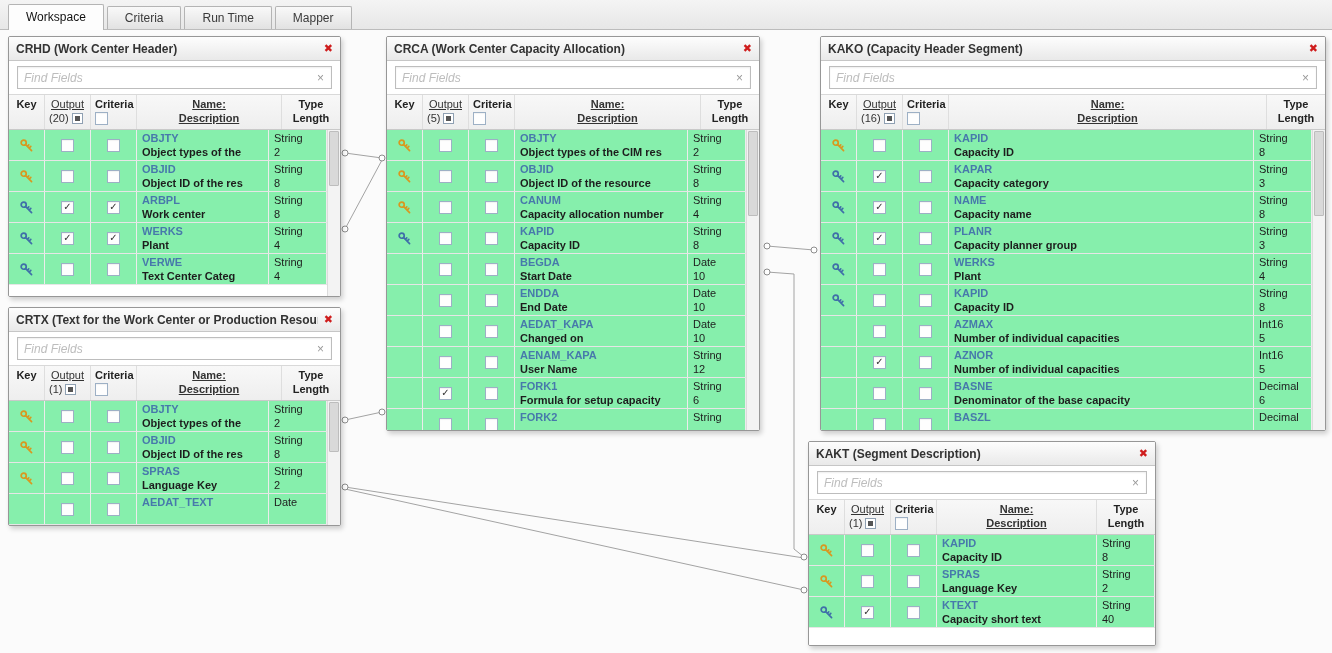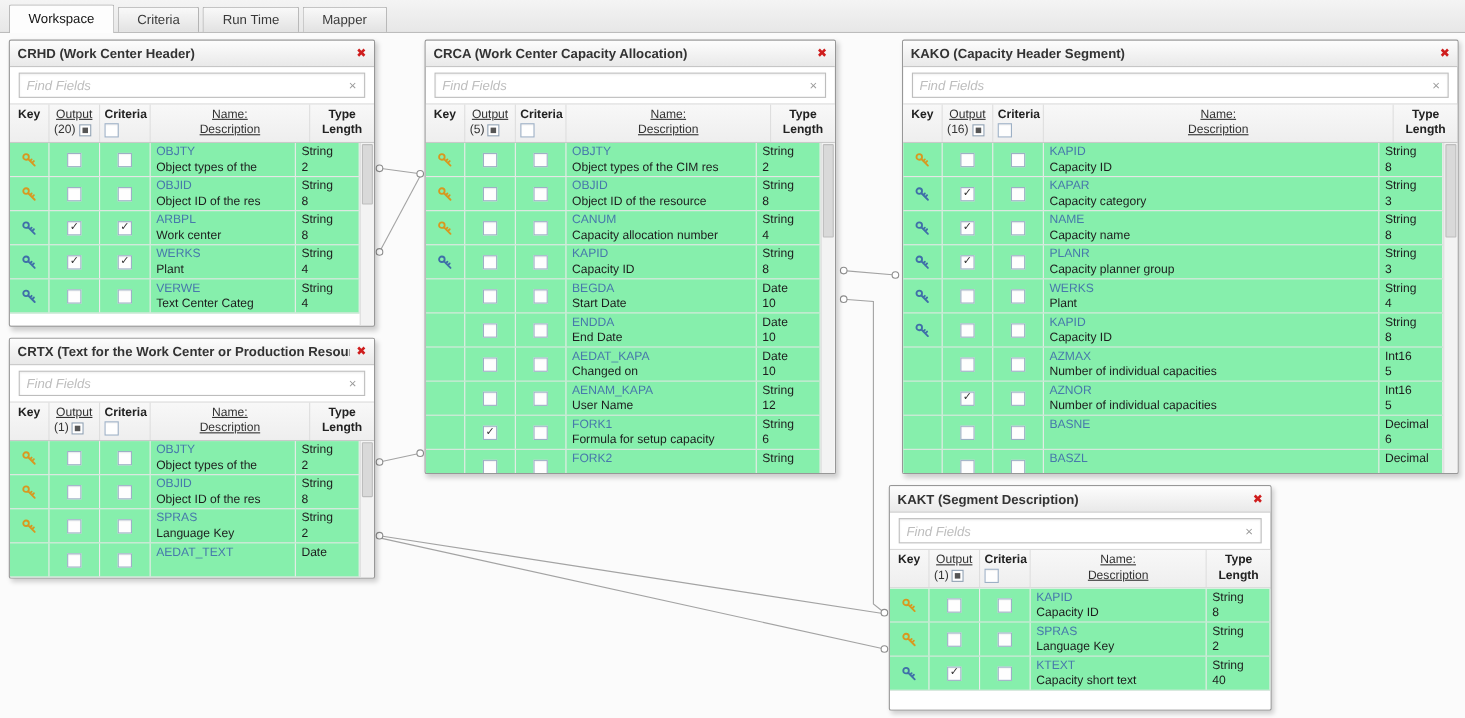--- a/index.html
+++ b/index.html
@@ -70,21 +70,21 @@
   }
   .th { display: flex; flex-direction: column; gap: 2px; padding: 3px 4px 2px; border-right: 1px solid #dedede; overflow: hidden; text-align: center; }
   .th:last-child { border-right: 0; }
   .hbold { font-weight: bold; color: #222; white-space: nowrap; }
   .hlink { color: #333; text-decoration: underline; white-space: nowrap; }
   .hsub { display: flex; align-items: center; gap: 3px; color: #333; white-space: nowrap; }
 
   .col-key  { flex: 0 0 36px; }
   .col-out  { flex: 0 0 46px; }
   .col-crit { flex: 0 0 46px; }
-  .col-name { flex: 1 1 auto; min-width: 0; overflow: hidden; }
+  .col-name { flex: 1 1 auto; min-width: 0; overflow: hidden; font-weight: bold; }
   .col-type { flex: 0 0 58px; }
 
   .rows { position: relative; flex: 1 1 auto; overflow: hidden; background: #fff; }
   .rows.has-scroll .trow { margin-right: 13px; }
   .trow { display: flex; height: 31px; border-bottom: 1px solid #e6e6e6; background: #86efac; }
   .td { display: flex; padding: 2px 4px; border-right: 1px solid #ececec; overflow: hidden; }
   .td.col-key, .td.col-out, .td.col-crit { align-items: center; justify-content: center; }
   .td.col-name, .td.col-type { flex-direction: column; justify-content: flex-start; padding-top: 2px; padding-left: 5px; gap: 1px; }
   .fname { color: #4779ab; white-space: nowrap; line-height: 13px; }
   .fdesc { color: #1d1d1d; white-space: nowrap; line-height: 13px; }
@@ -739,20 +739,21 @@
         <div class="trow">
           <div class="td col-key"></div>
           <div class="td col-out">
             <span class="cb"></span>
           </div>
           <div class="td col-crit">
             <span class="cb"></span>
           </div>
           <div class="td col-name">
             <div class="fname">BASNE</div>
+            <div class="fdesc">Denominator of the base capacity</div>
           </div>
           <div class="td col-type">
             <div class="ftype">Decimal</div>
             <div class="flen">6</div>
           </div>
         </div>
         <div class="trow">
           <div class="td col-key"></div>
           <div class="td col-out">
             <span class="cb"></span>

